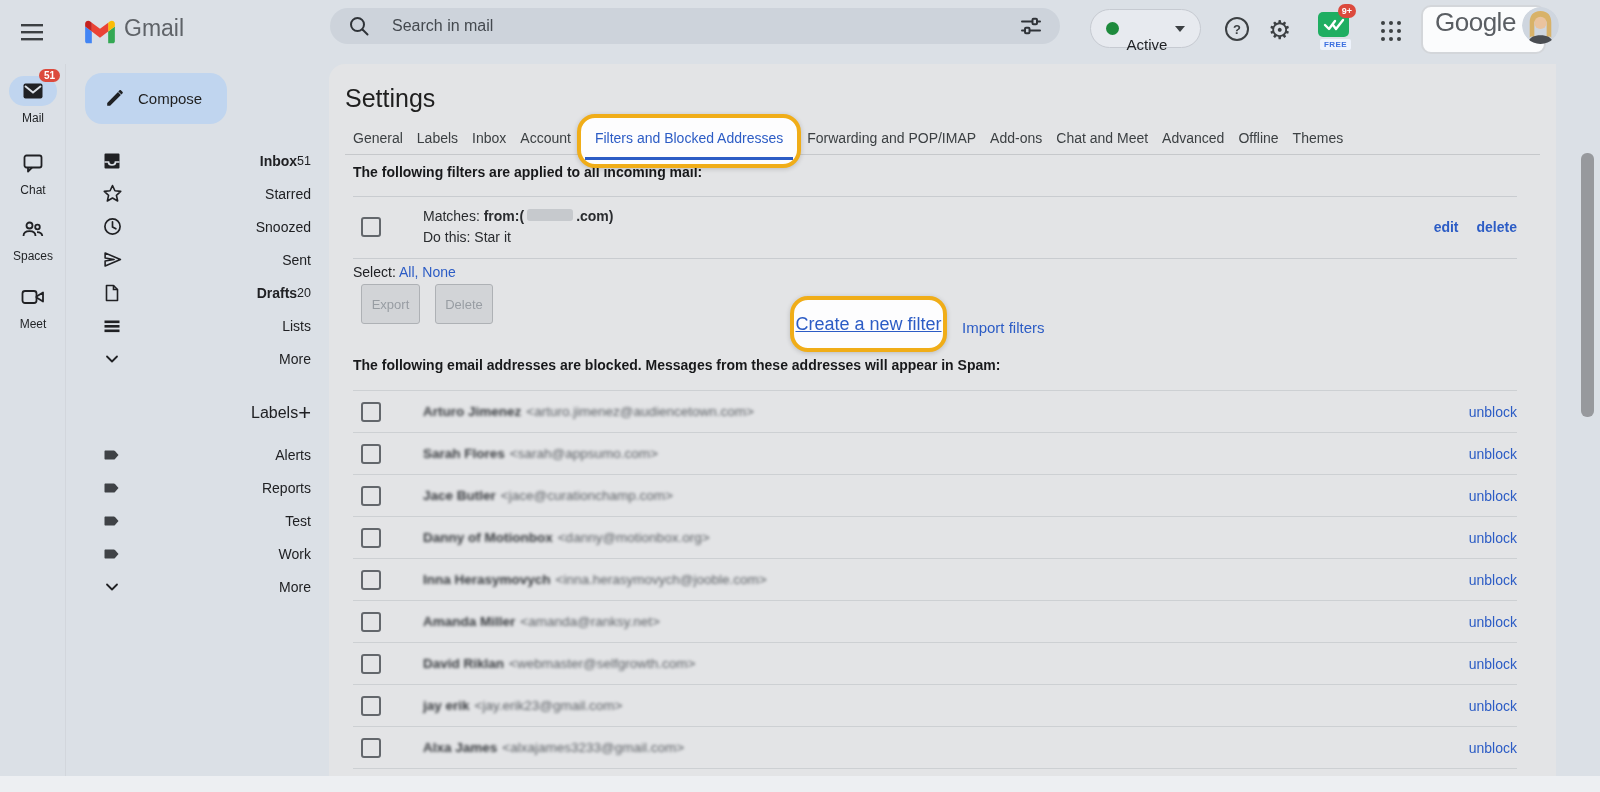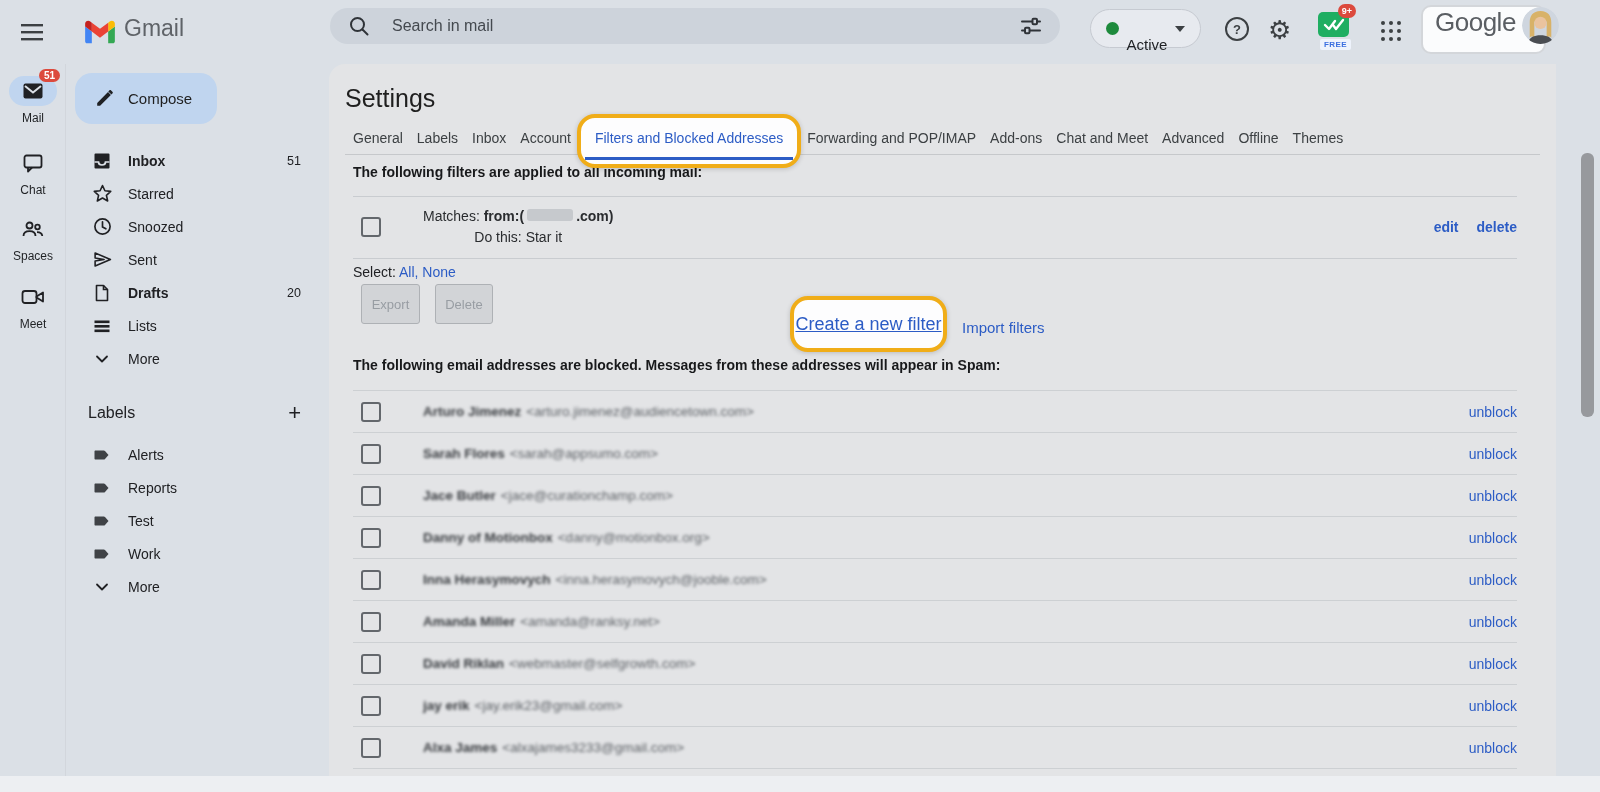--- a/index.html
+++ b/index.html
@@ -39,21 +39,21 @@
 
   
   #rail{position:absolute;left:0;top:64px;width:66px;height:712px;border-right:1px solid #d2d6dc;box-sizing:border-box;}
   .rail-item{position:absolute;left:0;width:66px;text-align:center;cursor:pointer;}
   .rail-pill{position:relative;margin:0 auto;width:48px;height:30px;border-radius:15px;display:flex;align-items:center;justify-content:center;}
   .rail-pill.selected{background:var(--compose-blue,#c0d5ef);}
   .rail-label{font-size:12px;color:#1f2124;margin-top:5px;}
   .rail-badge{position:absolute;top:-7px;right:-3px;background:var(--badge-red,#dc4a3d);color:#fff;font-size:10px;font-weight:bold;padding:1px 5px;border-radius:9px;}
 
   
-  #sidebar{position:absolute;left:62px;top:64px;width:263px;height:712px;}
+  #sidebar{position:absolute;left:72px;top:64px;width:263px;height:712px;text-align:right;}
   .compose-btn{position:absolute;left:13px;top:9px;width:142px;height:51px;border-radius:17px;background:var(--compose-blue,#c0d5ef);display:flex;align-items:center;padding-left:20px;gap:14px;box-sizing:border-box;cursor:pointer;}
   .compose-label{font-size:15px;font-weight:500;color:#1f1f1f;}
   .nav-item{position:absolute;left:0;right:0;height:33px;display:flex;align-items:center;padding:0 24px 0 30px;box-sizing:border-box;cursor:pointer;border-radius:0 17px 17px 0;}
   .nav-icon{width:20px;height:20px;margin-right:16px;flex:0 0 auto;display:flex;align-items:center;justify-content:center;}
   .nav-label{flex:1;font-size:14px;color:#202124;}
   .nav-label.bold{font-weight:700;}
   .nav-count{font-size:12.5px;color:#202124;}
   .labels-head{position:absolute;left:0;right:0;top:336px;height:26px;display:flex;align-items:center;padding:0 24px 0 26px;box-sizing:border-box;}
   .labels-title{flex:1;font-size:16px;color:#202124;}
   .labels-plus{font-size:22px;color:#202124;cursor:pointer;line-height:20px;}
@@ -69,21 +69,21 @@
   .tab-underline{position:absolute;left:-10px;right:-10px;bottom:-14px;height:3px;background:var(--accent-blue,#2c5cc5);z-index:1;}
   .hr{position:absolute;height:1px;background:#c9ccd0;}
   .hr-tabs{left:16px;right:16px;top:90px;background:#c6c8cb;}
   .section-head{position:absolute;left:24px;font-size:14px;font-weight:700;color:#18191b;}
   .filters-head{top:100px;}
   .blocked-head{top:293px;}
 
   .filter-row{position:absolute;left:24px;right:39px;top:132px;height:62px;display:flex;align-items:center;}
   .cb{width:16px;height:16px;border:2px solid #63676c;border-radius:3px;background:transparent;flex:0 0 auto;cursor:pointer;}
   .filter-cb{margin-left:8px;}
-  .filter-text{margin-left:42px;font-size:14px;color:#2a2c2f;line-height:21px;text-align:center;}
+  .filter-text{margin-left:42px;font-size:14px;color:#2a2c2f;line-height:21px;}
   .redact{display:inline-block;width:46px;height:12px;background:#c6c9cd;border-radius:3px;margin:0 3px;vertical-align:baseline;}
   .filter-links{margin-left:auto;display:flex;gap:18px;font-size:14px;font-weight:bold;}
   .select-line{position:absolute;left:24px;top:200px;font-size:14px;color:#202124;}
   .btn{position:absolute;top:220px;height:40px;background:#d2d4d7;border:1px solid #aeb1b5;border-radius:3px;color:#989da3;font-size:13px;display:flex;align-items:center;justify-content:center;box-sizing:border-box;cursor:default;}
   .btn-export{left:32px;width:59px;}
   .btn-delete{left:106px;width:58px;}
   .create-callout{position:absolute;left:461px;top:232px;width:157px;height:56px;background:#fdfdfe;border:4px solid var(--highlight-yellow,#f0ad18);border-radius:18px;box-sizing:border-box;display:flex;align-items:center;justify-content:center;box-shadow:0 1px 5px rgba(0,0,0,.18);}
   .create-link{font-size:18px;text-decoration:underline;white-space:nowrap;}
   .import-link{position:absolute;left:633px;top:255px;font-size:15px;}
 

